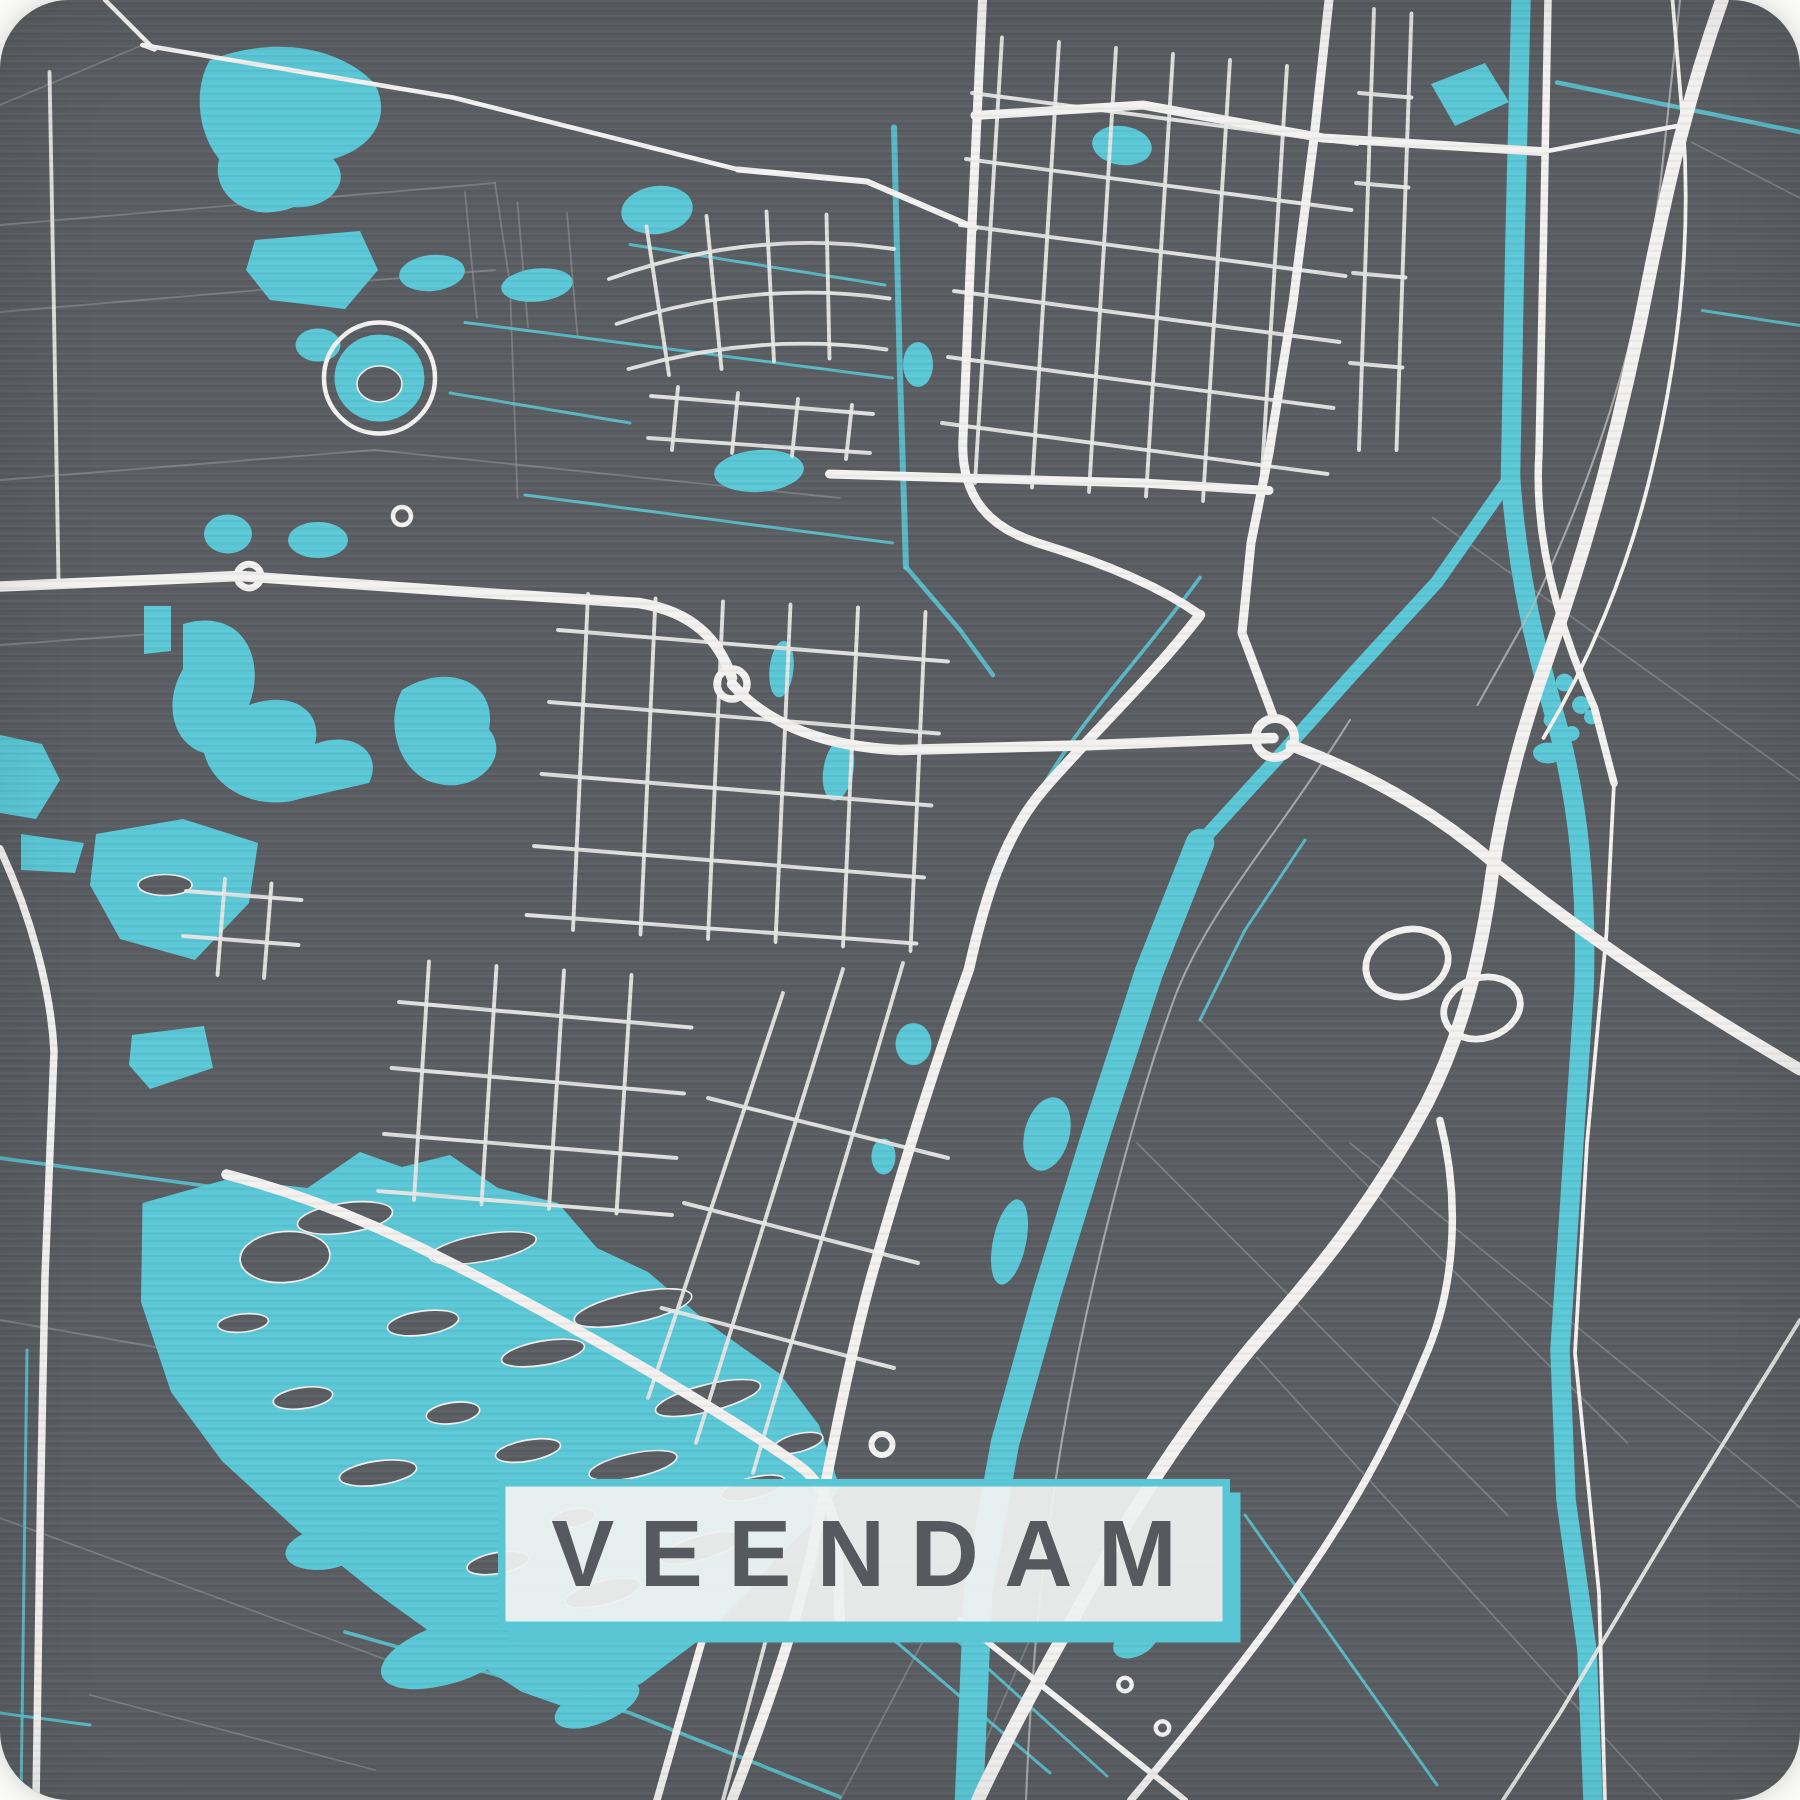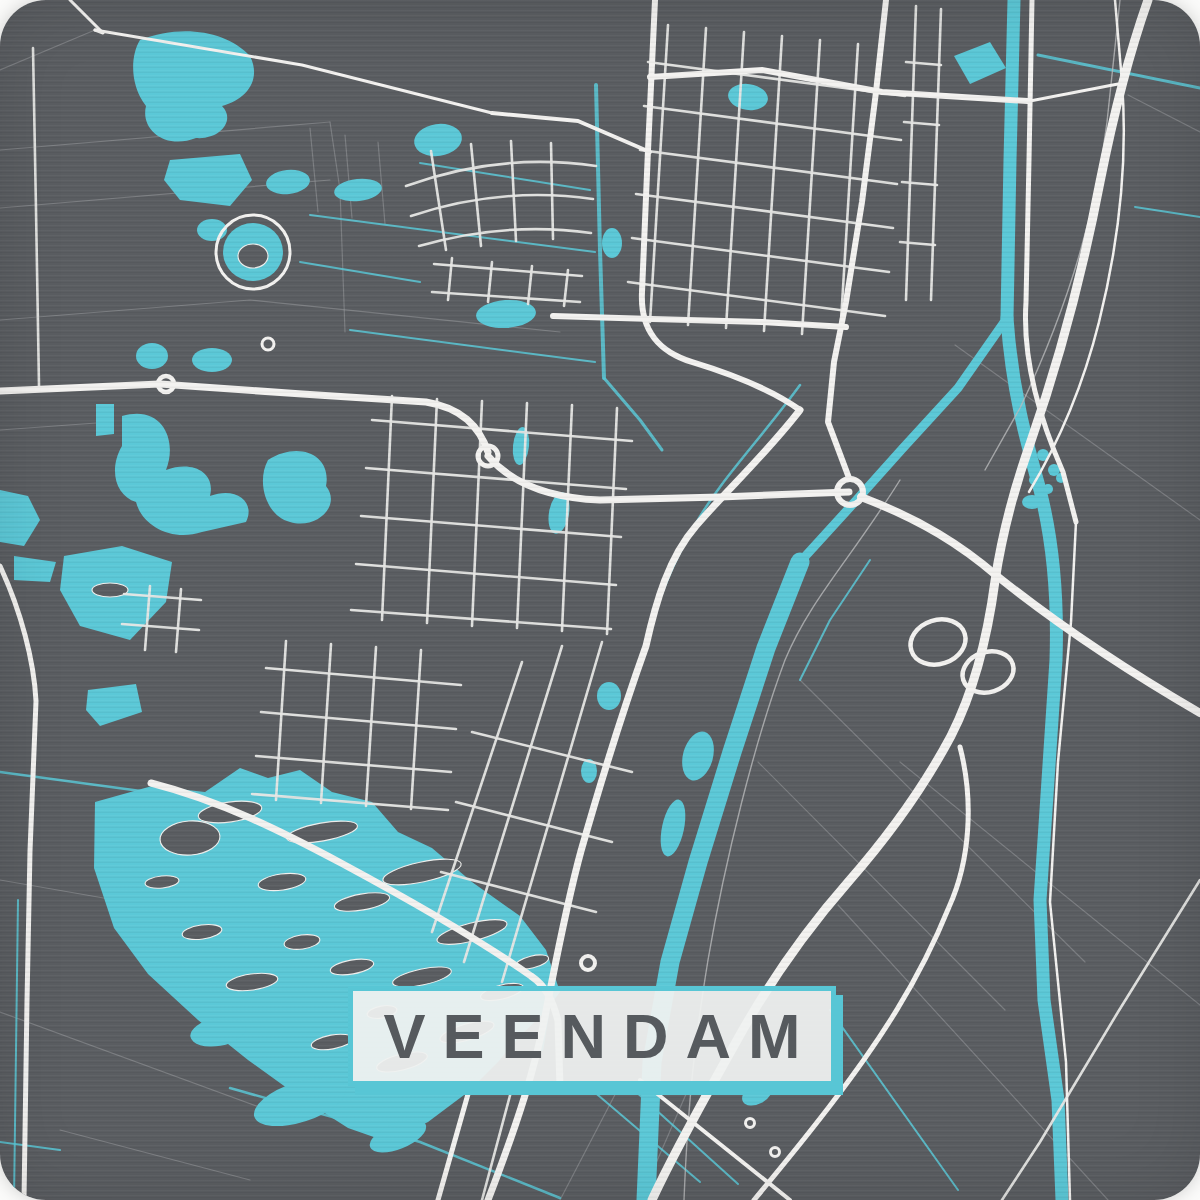--- a/index.html
+++ b/index.html
@@ -1,21 +1,21 @@
 <!DOCTYPE html>
 <html><head>
 <meta charset="utf-8">
 <style>
   html,body{margin:0;padding:0;width:1200px;height:1200px;background:#fbfbfa;overflow:hidden;}
   .poster{position:absolute;left:0;top:0;width:1200px;height:1200px;border-radius:46px;overflow:hidden;box-shadow:0 0 18px rgba(0,0,0,0.18);}
   .poster svg{position:absolute;left:0;top:0;display:block;}
   .texture{position:absolute;inset:0;z-index:5;pointer-events:none;
     background:repeating-linear-gradient(180deg, rgba(255,255,255,0.035) 0 1px, rgba(0,0,0,0.045) 2px 3px, rgba(0,0,0,0) 3px 5px);}
   .vignette{position:absolute;inset:0;z-index:6;pointer-events:none;box-shadow:inset 0 0 70px rgba(0,0,0,0.10);border-radius:46px;}
-  .label-box{position:absolute;left:348px;top:986px;width:478px;height:90px;z-index:7;
+  .label-box{position:absolute;left:332px;top:986px;width:478px;height:90px;z-index:7;
     display:flex;align-items:center;justify-content:center;
     border:5px solid; box-sizing:content-box;}
   .label-text{font-family:"Liberation Sans","DejaVu Sans",sans-serif;font-weight:bold;
     font-size:63px;letter-spacing:17px;margin-right:-17px;line-height:1;}
 </style>
 </head>
 <body style="background: rgb(251, 251, 250);">
 
 <div class="poster">
   <svg id="map-svg" width="1200" height="1200" viewBox="0 0 1200 1200">

